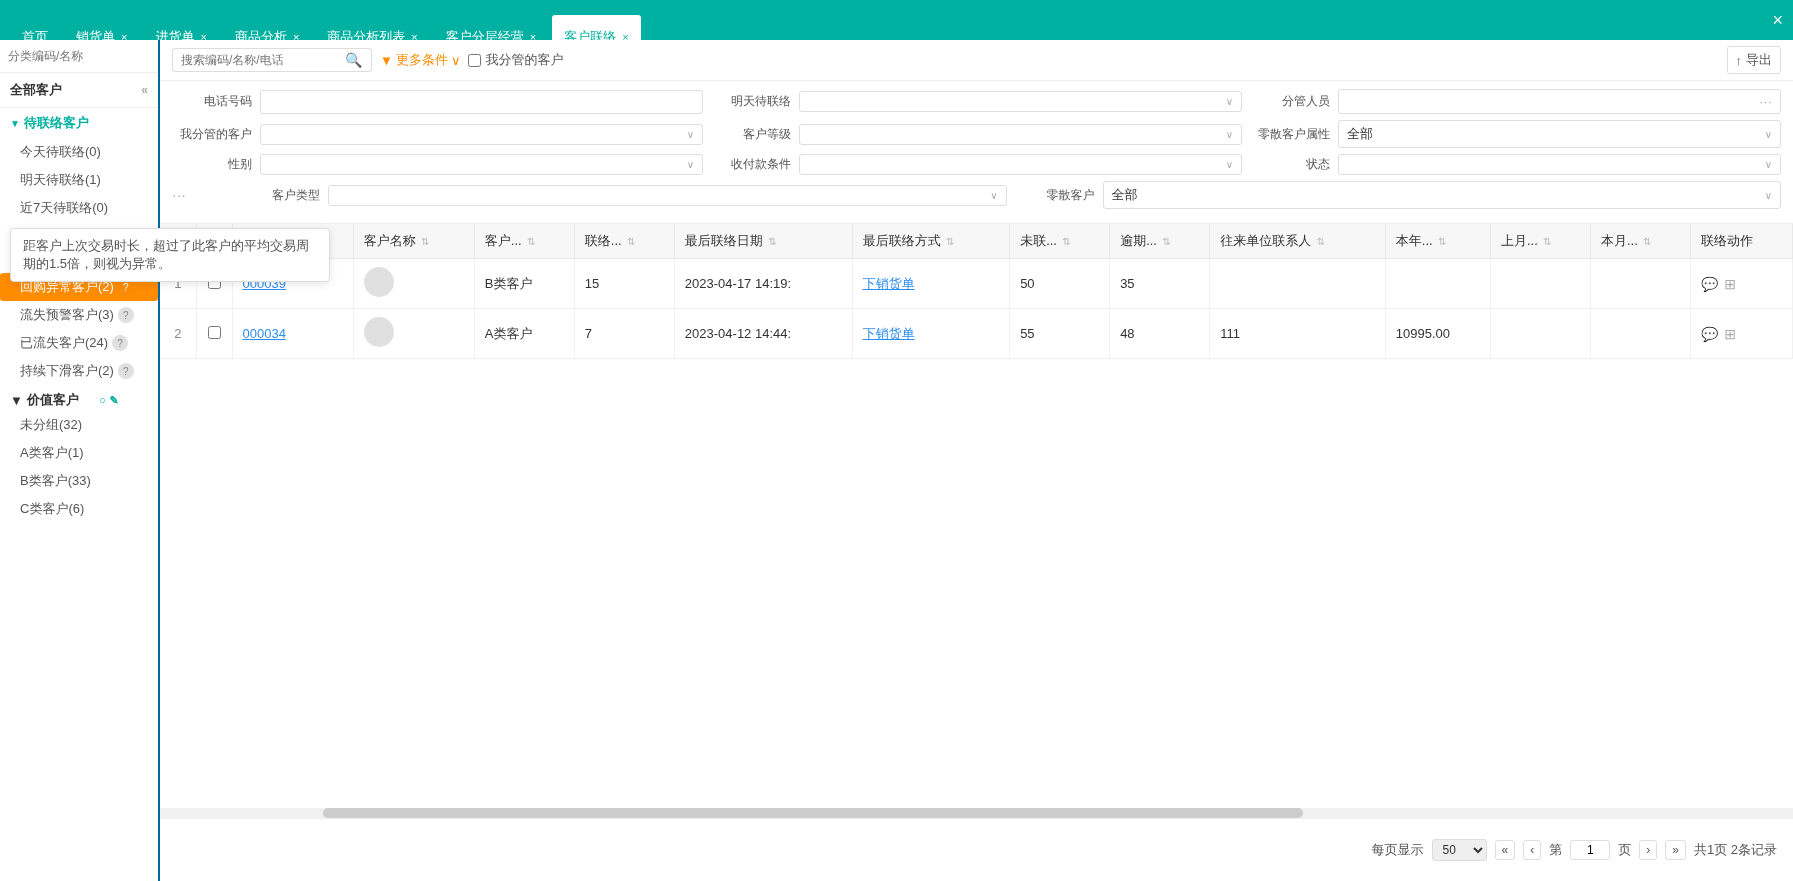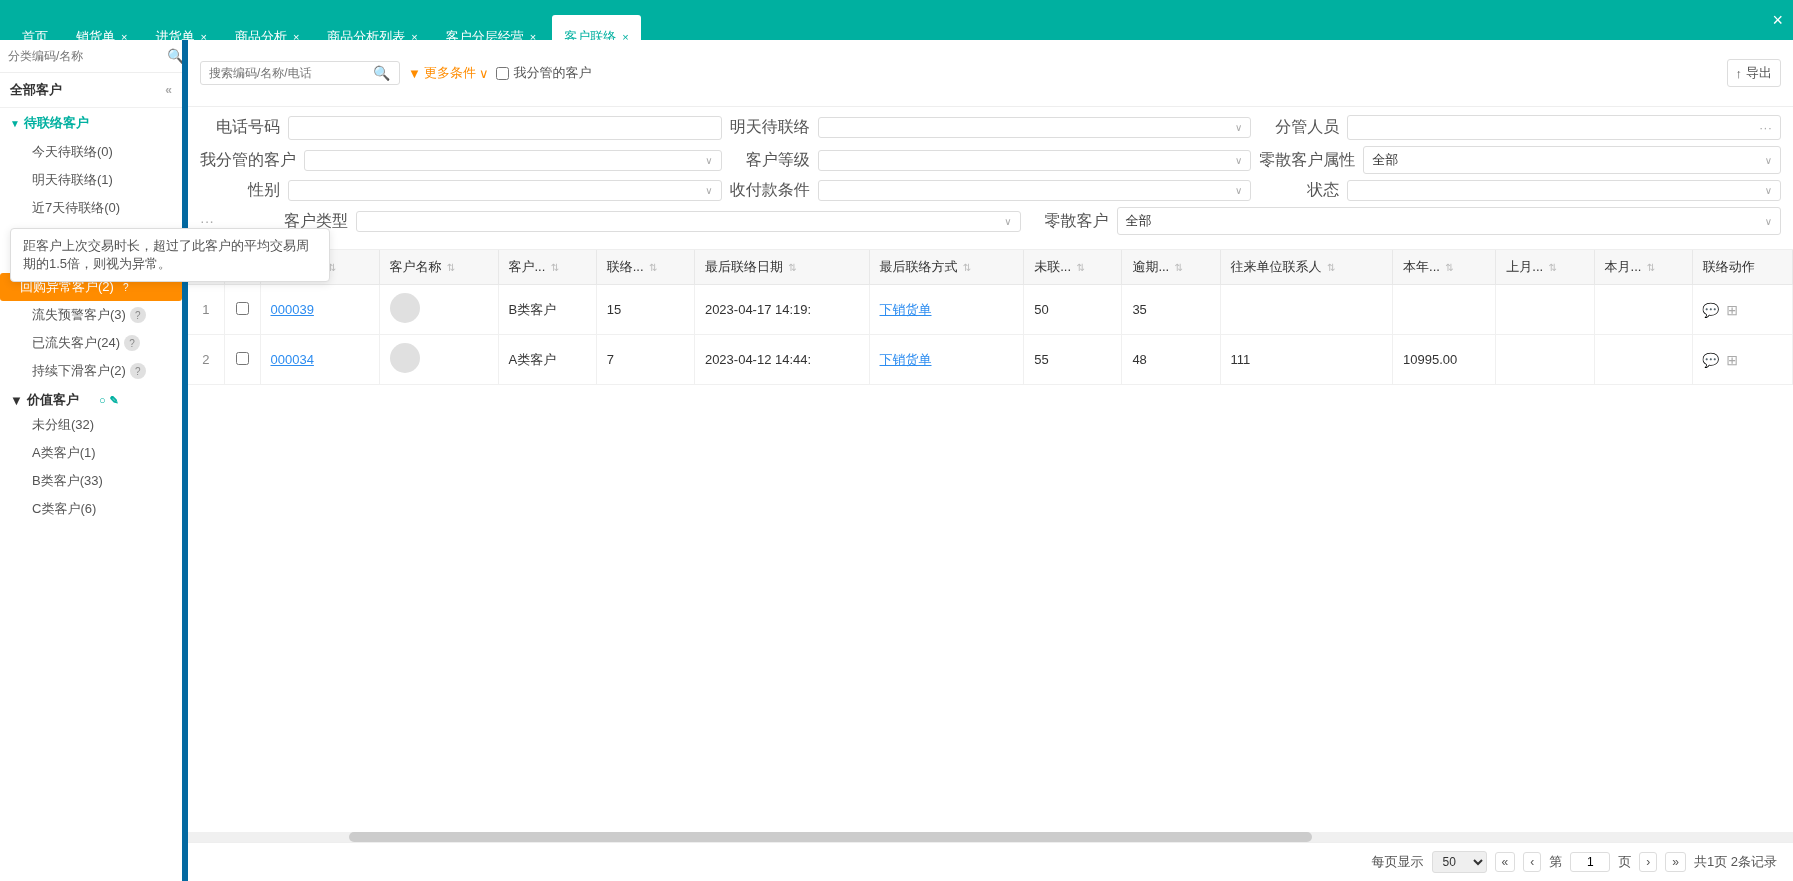--- a/index.html
+++ b/index.html
@@ -24,21 +24,21 @@
     .top-nav .spacer { flex: 1; }
     .top-nav .top-close { color: #fff; font-size: 18px; cursor: pointer; }
 
     
     .main-layout {
       display: flex; height: calc(881px - 40px);
     }
 
     
     .sidebar {
-      width: 188px; background: #fff; border-right: 6px solid #0369a1;
+      width: 160px; background: #fff; border-right: 2px solid #0369a1;
       display: flex; flex-direction: column; overflow: hidden; flex-shrink: 0;
     }
     .sidebar-search {
       display: flex; align-items: center; padding: 8px 8px; border-bottom: 1px solid #eee;
       gap: 4px;
     }
     .sidebar-search input {
       flex: 1; border: none; outline: none; font-size: 12px; color: #333;
     }
     .search-icon-small { color: #aaa; font-size: 14px; cursor: pointer; }
@@ -53,21 +53,21 @@
     }
     .sidebar-header .collapse-icon { color: #aaa; font-size: 12px; cursor: pointer; }
 
     .sidebar-group-title {
       display: flex; align-items: center; padding: 6px 10px 6px 10px;
       color: #00b0a0; font-size: 12px; cursor: pointer; font-weight: bold;
     }
     .sidebar-group-title .triangle { margin-right: 4px; font-size: 10px; }
 
     .sidebar-item {
-      padding: 5px 10px 5px 32px; color: #555; font-size: 12px; cursor: pointer;
+      padding: 5px 10px 5px 20px; color: #555; font-size: 12px; cursor: pointer;
       white-space: nowrap; overflow: hidden; text-overflow: ellipsis;
     }
     .sidebar-item.active-item {
       background: #ff8c00; color: #fff; border-radius: 3px;
     }
 
     .sidebar-value-group {
       display: flex; align-items: center; padding: 6px 10px 2px 10px;
       color: #333; font-size: 12px; cursor: pointer; font-weight: bold; gap: 4px;
     }
@@ -81,21 +81,21 @@
       width: 320px; box-shadow: 0 2px 8px rgba(0,0,0,0.1);
     }
 
     
     .content-area {
       flex: 1; display: flex; flex-direction: column; overflow: hidden; background: #f5f5f5;
     }
 
     
     .filter-bar {
-      background: #fff; padding: 19px 12px; display: flex; align-items: center;
+      background: #fff; padding: 6px 12px; display: flex; align-items: center;
       gap: 8px; border-bottom: 1px solid #eee; flex-wrap: nowrap;
     }
     .filter-search-input {
       display: flex; align-items: center; border: 1px solid #ddd; border-radius: 3px;
       padding: 3px 8px; gap: 4px; min-width: 200px;
     }
     .filter-search-input input {
       border: none; outline: none; font-size: 12px; color: #999; width: 160px;
     }
     .filter-more { color: #ff8c00; cursor: pointer; font-size: 12px; display: flex; align-items: center; gap: 3px; }
@@ -111,21 +111,21 @@
     .advanced-filter {
       background: #fff; padding: 8px 12px; border-bottom: 1px solid #eee;
     }
     .filter-row {
       display: flex; align-items: center; gap: 8px; margin-bottom: 6px;
     }
     .filter-cell {
       display: flex; align-items: center; flex: 1; min-width: 0;
     }
     .filter-label {
-      white-space: nowrap; color: #555; font-size: 16px; min-width: 80px; text-align: right; margin-right: 8px;
+      white-space: nowrap; color: #555; font-size: 12px; min-width: 80px; text-align: right; margin-right: 8px;
     }
     .filter-select {
       flex: 1; border: 1px solid #ddd; border-radius: 3px; padding: 4px 8px;
       font-size: 12px; color: #333; display: flex; align-items: center; justify-content: space-between;
       cursor: pointer; background: #fff;
     }
     .filter-select .select-arrow { color: #aaa; font-size: 10px; }
     .filter-input {
       flex: 1; border: 1px solid #ddd; border-radius: 3px; padding: 4px 8px;
       font-size: 12px; color: #333; background: #fff;
@@ -167,21 +167,21 @@
     .avatar-placeholder {
       width: 30px; height: 30px; background: #e0e0e0; border-radius: 50%;
       display: inline-block;
     }
     .action-icons { display: flex; gap: 6px; align-items: center; }
     .action-icon { color: #aaa; cursor: pointer; font-size: 14px; }
 
     
     .pagination-bar {
       display: flex; align-items: center; justify-content: flex-end;
-      padding: 8px 16px; background: #fff; border-top: 1px solid #eee;
+      padding: 20px 16px; background: #fff; border-top: 1px solid #eee;
       gap: 8px; font-size: 12px; color: #555;
     }
     .page-select {
       border: 1px solid #ddd; border-radius: 3px; padding: 2px 6px;
       font-size: 12px; color: #333;
     }
     .page-btn {
       border: 1px solid #ddd; background: #fff; border-radius: 3px;
       padding: 2px 6px; cursor: pointer; font-size: 12px; color: #555;
     }

